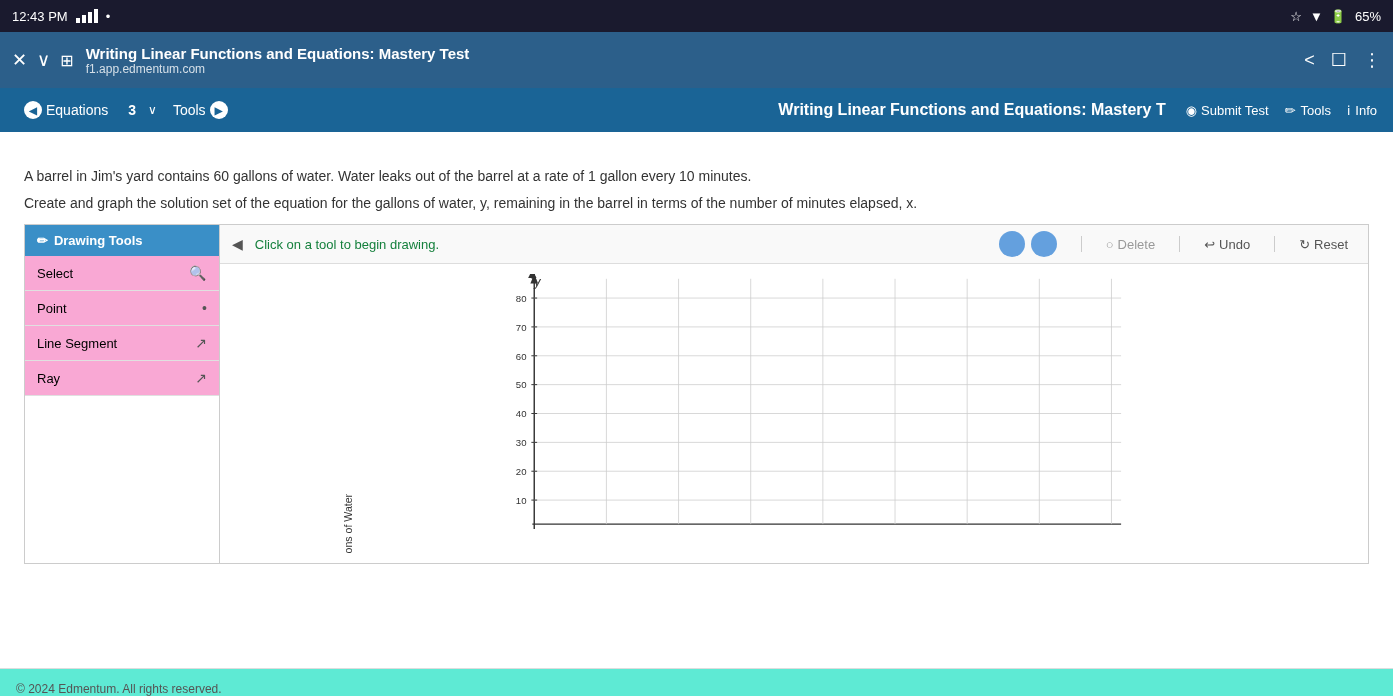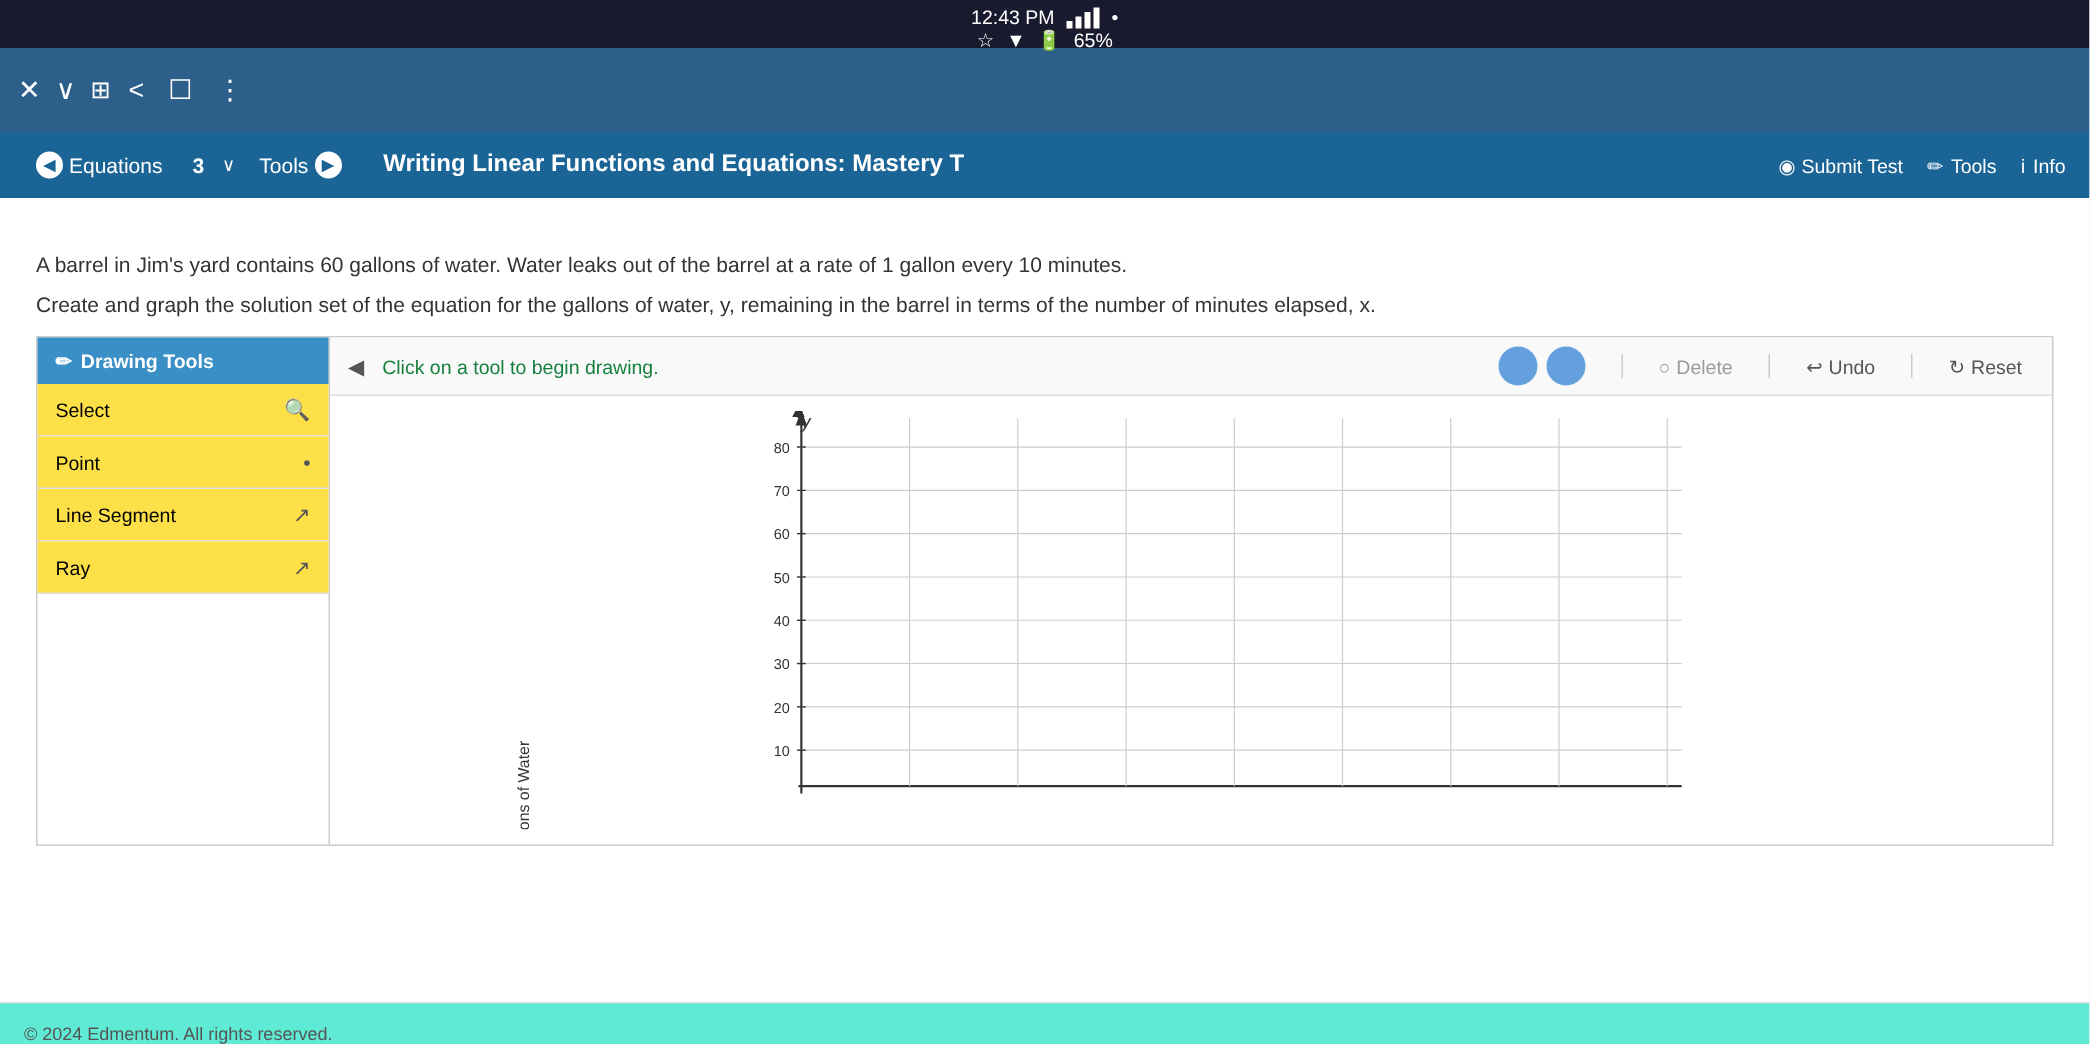--- a/index.html
+++ b/index.html
@@ -14,21 +14,20 @@
     
     .status-bar {
       background: #1a1a2e;
       color: white;
       display: flex;
       align-items: center;
       justify-content: space-between;
       padding: 4px 12px;
       height: 32px;
       font-size: 13px;
-      flex-direction: column;
     }
     .status-left { display: flex; align-items: center; gap: 8px; }
     .status-right { display: flex; align-items: center; gap: 8px; }
     .signal-bars { display: flex; align-items: flex-end; gap: 2px; }
     .signal-bar { background: white; width: 4px; }
 
     
     .browser-bar {
       background: #2c5f8a;
       color: white;
@@ -61,21 +60,21 @@
       font-size: 14px; cursor: pointer; padding: 4px 8px;
     }
     .nav-circle {
       width: 18px; height: 18px; border-radius: 50%;
       display: flex; align-items: center; justify-content: center;
       font-size: 10px; font-weight: bold;
     }
     .nav-circle-prev { background: white; color: #1a6496; }
     .nav-circle-next { background: white; color: #1a6496; }
     .nav-title {
-      flex: 1; text-align: left; font-size: 16px; font-weight: bold;
+      flex: 1; text-align: right; font-size: 16px; font-weight: bold;
       padding: 0 20px;
     }
     .nav-right { display: flex; align-items: center; gap: 16px; }
     .nav-right-btn {
       display: flex; align-items: center; gap: 5px;
       background: none; border: none; color: white;
       font-size: 13px; cursor: pointer;
     }
     .submit-btn {
       background: none; border: none; color: white;
@@ -127,21 +126,21 @@
       gap: 6px;
     }
     .tool-item {
       display: flex;
       align-items: center;
       justify-content: space-between;
       padding: 9px 12px;
       border-bottom: 1px solid #e0e0e0;
       font-size: 13px;
       cursor: pointer;
-      background: #fde047;
+      background: #f9a8d4;
     }
     .tool-icon { font-size: 14px; color: #555; }
 
     
     .canvas-area {
       flex: 1;
       display: flex;
       flex-direction: column;
     }
 
@@ -220,20 +219,24 @@
     <span>🔋</span>
     <span>65%</span>
   </div>
 </div>
 
 <div class="browser-bar">
   <div class="browser-controls">
     <span style="font-size:18px; cursor:pointer;">✕</span>
     <span style="font-size:18px; cursor:pointer;">∨</span>
     <span style="font-size:16px; cursor:pointer;">⊞</span>
+  </div>
+  <div class="browser-title-area">
+    <div class="browser-title">Writing Linear Functions and Equations: Mastery Test</div>
+    <div class="browser-url">f1.app.edmentum.com</div>
   </div>
   <div class="browser-actions">
     <span style="font-size:18px; cursor:pointer;">&lt;</span>
     <span style="font-size:18px; cursor:pointer;">☐</span>
     <span style="font-size:18px; cursor:pointer;">⋮</span>
   </div>
 </div>
 
 <div class="nav-bar">
   <div class="nav-left">

